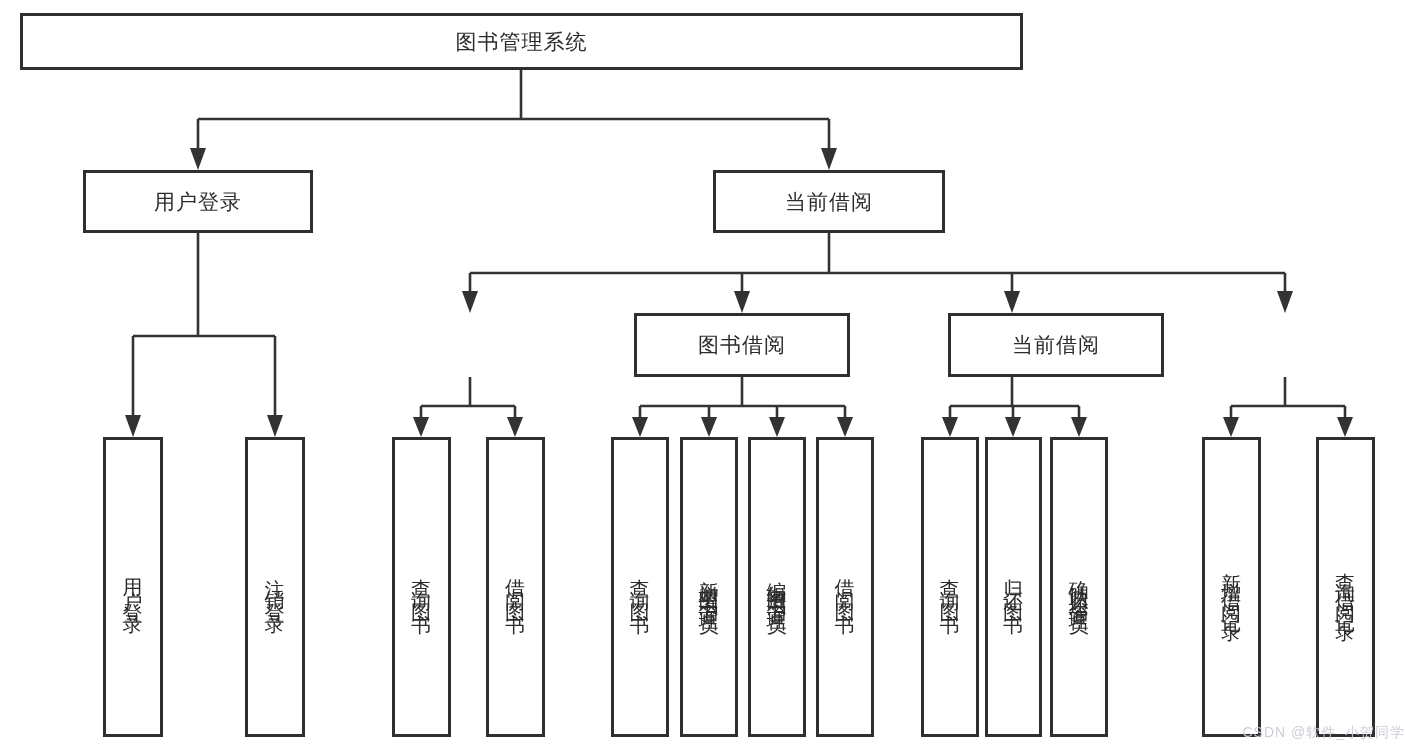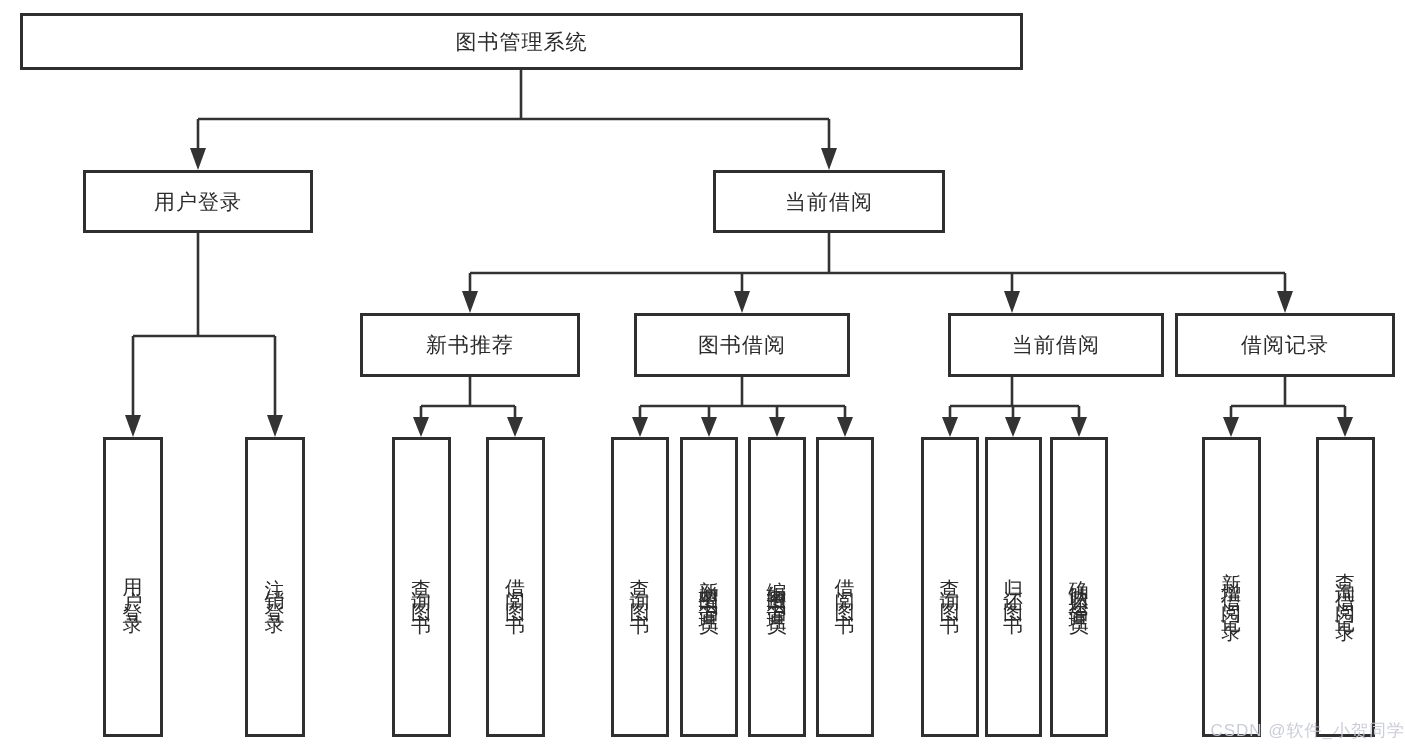--- a/index.html
+++ b/index.html
@@ -40,21 +40,21 @@
     line-height: 1;
     display: inline-block;
   }
   .ls-lg .v-text { letter-spacing: 12px; }
   .ls-md .v-text { letter-spacing: 10px; }
   .ls-sm .v-text { letter-spacing: 5px; }
   #watermark {
     position: absolute;
     right: 0;
     bottom: 5px;
-    font-size: 17px;
+    font-size: 14px;
     color: #c9cbd6;
     opacity: 0.95;
     letter-spacing: 1px;
     white-space: nowrap;
     z-index: 5;
   }
 </style>
 </head>
 <body>
 
@@ -140,32 +140,26 @@
     <span>图书管理系统</span>
   </div>
 
   <div class="box h" style="left:83px; top:170px; width:230px; height:63px;">
     <span>用户登录</span>
   </div>
   <div class="box h" style="left:713px; top:170px; width:232px; height:63px;">
     <span>当前借阅</span>
   </div>
 
-  <div class="box h" style="left:360px; top:313px; width:220px; height:64px;">
-    <span>新书推荐</span>
-  </div>
   <div class="box h" style="left:634px; top:313px; width:216px; height:64px;">
     <span>图书借阅</span>
   </div>
   <div class="box h" style="left:948px; top:313px; width:216px; height:64px;">
     <span>当前借阅</span>
   </div>
-  <div class="box h" style="left:1175px; top:313px; width:220px; height:64px;">
-    <span>借阅记录</span>
-  </div>
 
   <div class="box v ls-lg" style="left:103px; top:437px; width:60px; height:300px;">
     <span class="v-text">用户登录</span>
   </div>
   <div class="box v ls-lg" style="left:245px; top:437px; width:60px; height:300px;">
     <span class="v-text">注销登录</span>
   </div>
 
   <div class="box v ls-lg" style="left:392px; top:437px; width:59px; height:300px;">
     <span class="v-text">查询图书</span>

